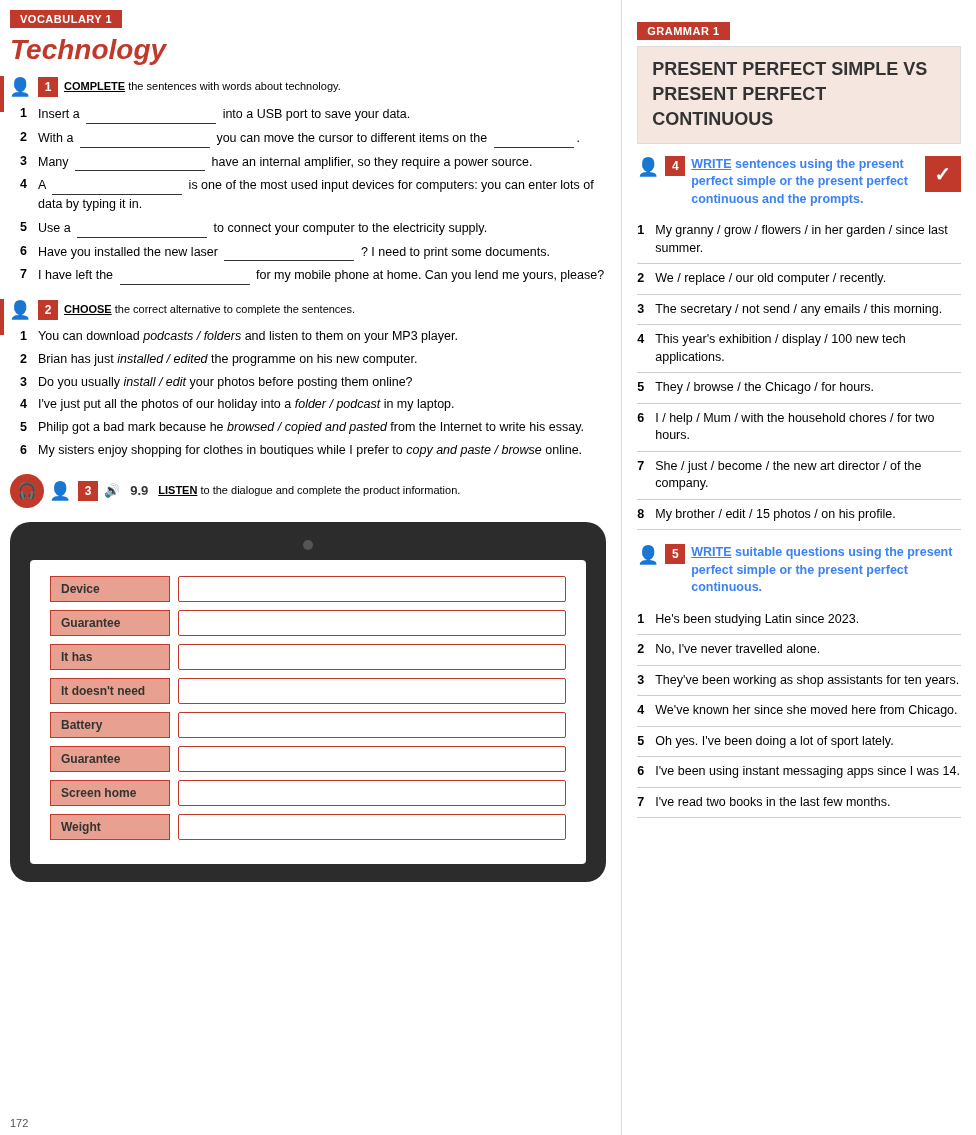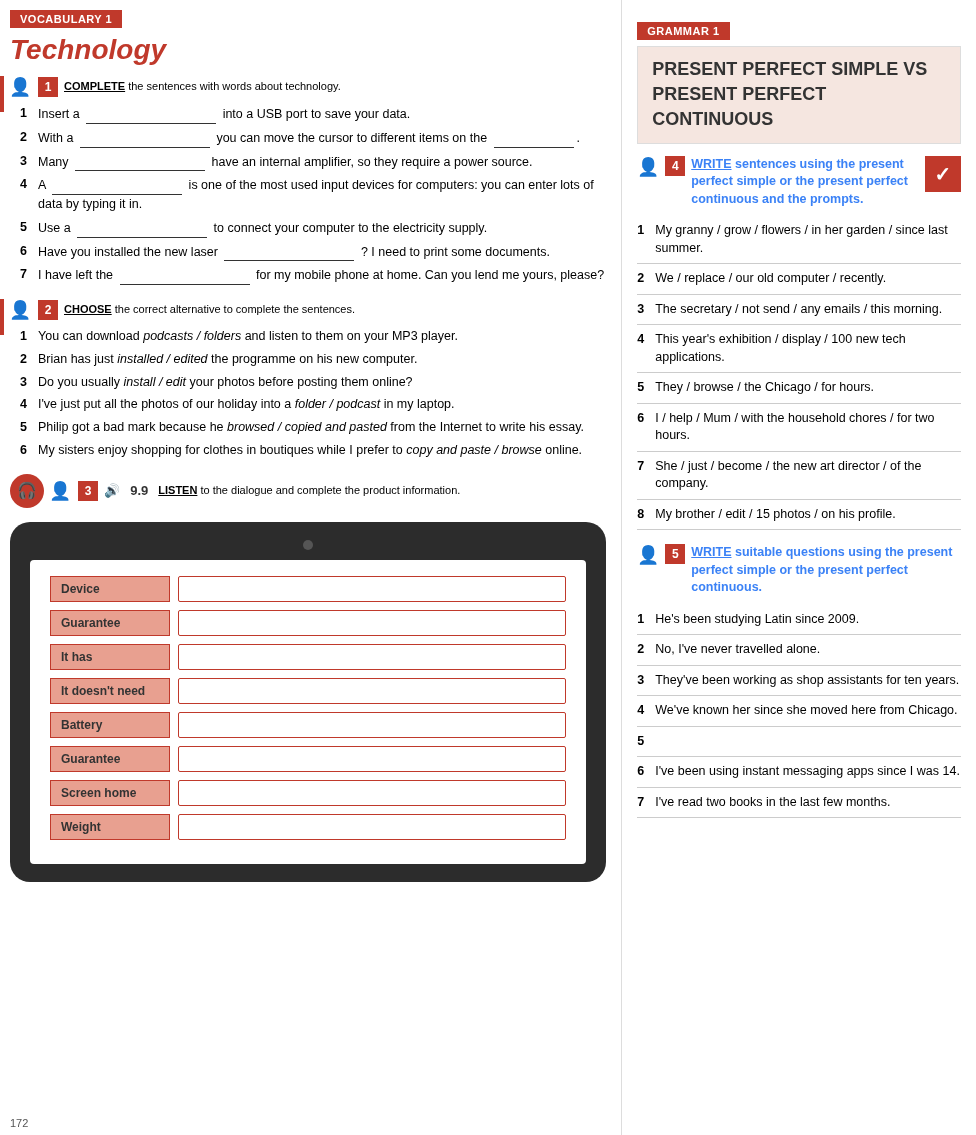--- a/index.html
+++ b/index.html
@@ -508,36 +508,37 @@
     <div class="right-exercise-header">
       <div class="exercise-icon" style="font-size:18px;">👤</div>
       <div class="exercise-num">5</div>
       <div class="right-exercise-instruction">
         <span class="keyword">WRITE</span><span> suitable questions using the present perfect simple or the present perfect continuous.</span>
       </div>
     </div>
     <ul class="grammar-list">
       <li>
           <span class="num">1</span>
-          <span class="text">He's been studying Latin since 2009.</span>
+          <span class="text">He's been studying Latin since 2023.</span>
         </li>
       <li>
           <span class="num">2</span>
           <span class="text">No, I've never travelled alone.</span>
         </li>
       <li>
           <span class="num">3</span>
           <span class="text">They've been working as shop assistants for ten years.</span>
         </li>
       <li>
           <span class="num">4</span>
           <span class="text">We've known her since she moved here from Chicago.</span>
         </li>
       <li>
           <span class="num">5</span>
+          <span class="text">Oh yes. I've been doing a lot of sport lately.</span>
         </li>
       <li>
           <span class="num">6</span>
           <span class="text">I've been using instant messaging apps since I was 14.</span>
         </li>
       <li>
           <span class="num">7</span>
           <span class="text">I've read two books in the last few months.</span>
         </li>
     </ul>

